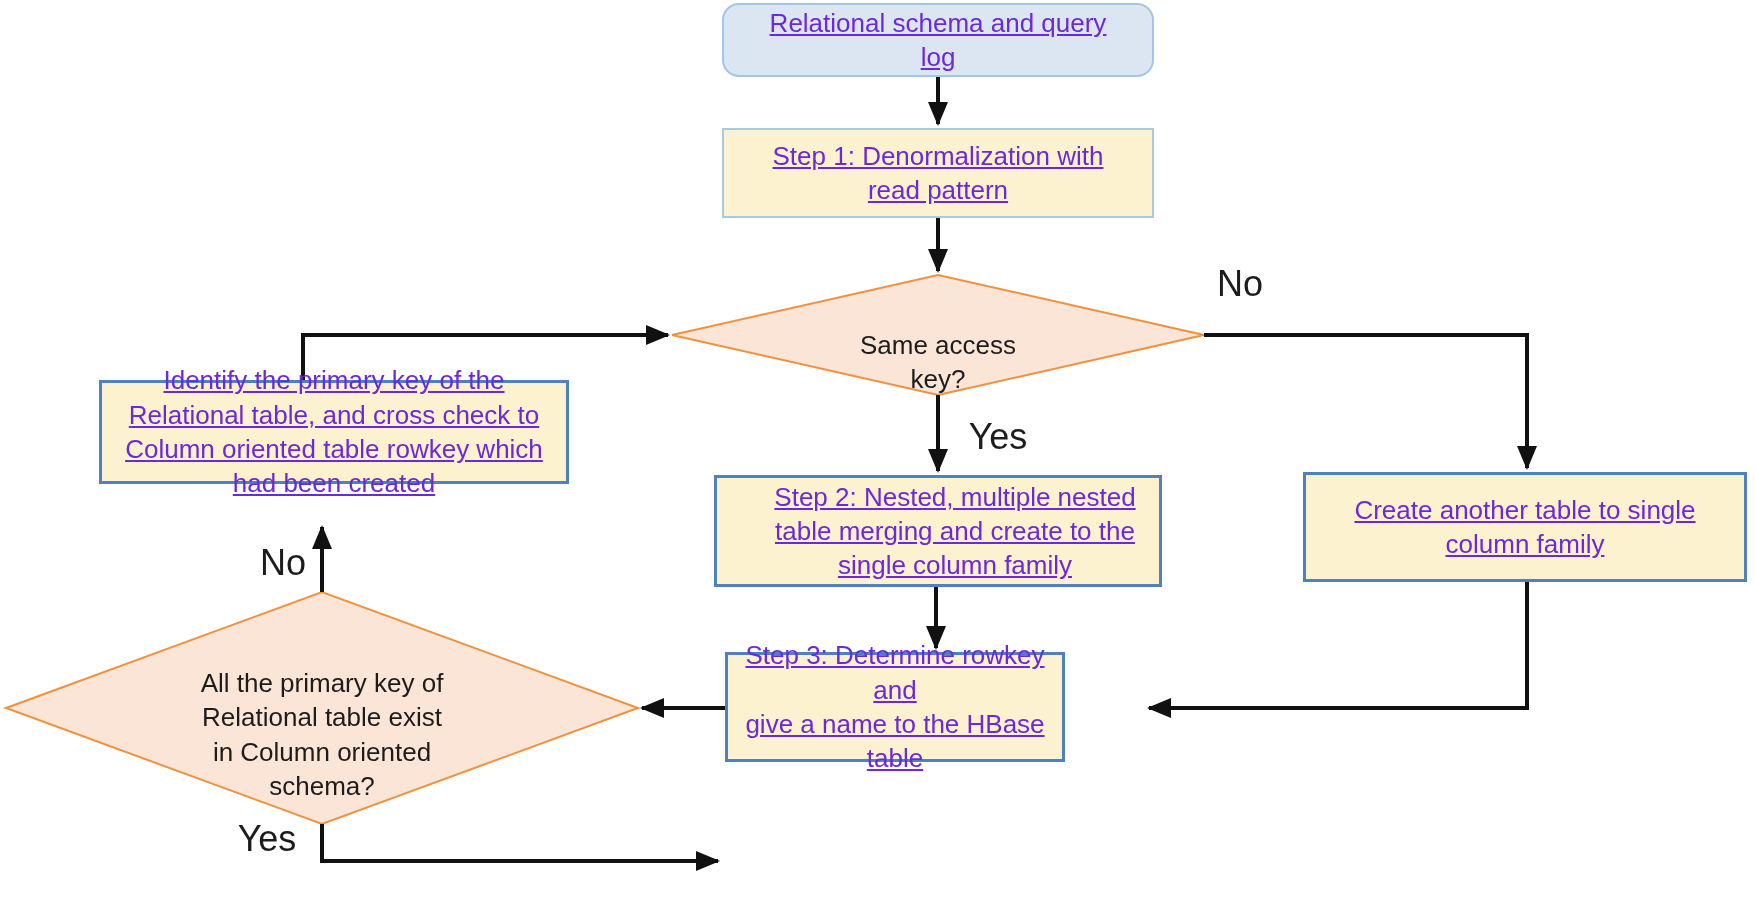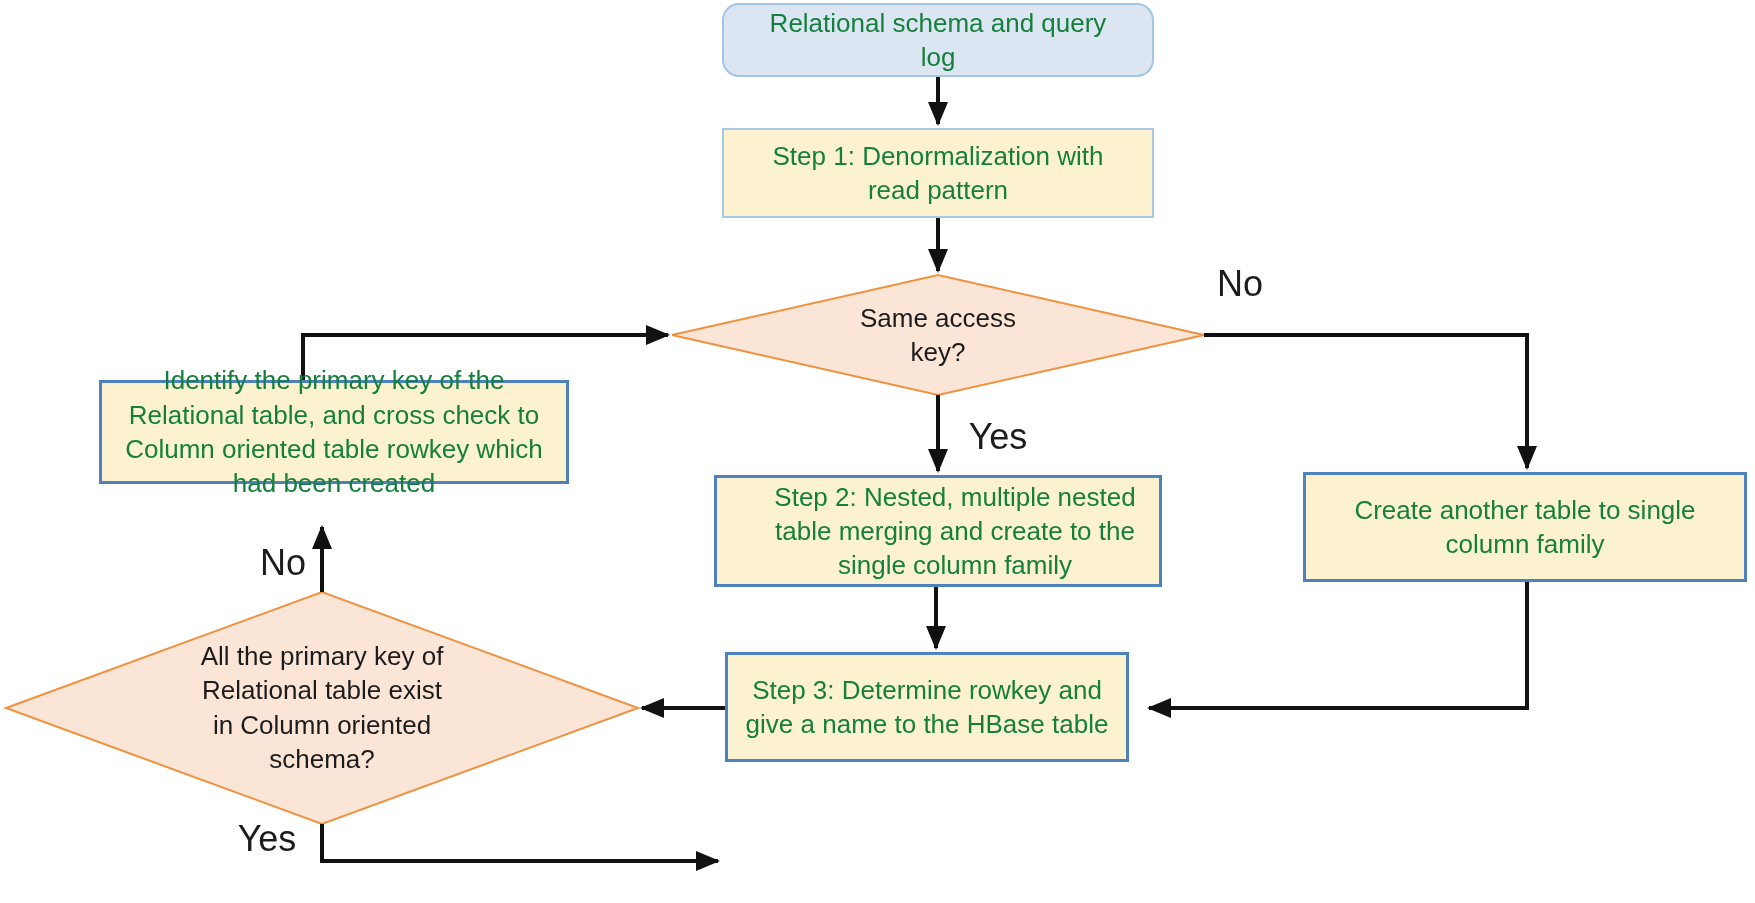--- a/index.html
+++ b/index.html
@@ -12,21 +12,22 @@
     overflow:hidden;
   }
   svg.layer{position:absolute;left:0;top:0;width:1755px;height:903px;}
   .node{
     position:absolute;
     display:flex;align-items:center;justify-content:center;
     text-align:center;
     font-size:26px;line-height:1.32;
     white-space:pre-line;
     box-sizing:border-box;
-    color:#15803d;
+    color:#6d28d9;
+    text-decoration:underline;
   }
   .terminal{
     background:#dbe6f2;
     border:2.5px solid #a4c6e4;
     border-radius:17px;
   }
   .process{
     background:#fdf2cf;
     border:3px solid #4e81bd;
   }
@@ -34,20 +35,21 @@
     background:#fdf2cf;
     border:2.5px solid #a9c8e3;
   }
   .diamond-label{
     position:absolute;
     display:flex;align-items:center;justify-content:center;
     text-align:center;
     font-size:26px;line-height:1.32;
     white-space:pre-line;
     transform:translate(-50%,-50%);
+    margin-top:27px;
   }
   .edge-label{
     position:absolute;
     transform:translate(-50%,-50%);
     font-size:36px;
     white-space:pre;
   }
 </style>
 </head>
 <body>
@@ -93,21 +95,21 @@
     <span>Step 2: Nested, multiple nested
 table merging and create to the
 single column family</span>
   </div>
 
   <div class="node process" style="left:1303px;top:472px;width:444px;height:110px;">
     <span>Create another table to single
 column family</span>
   </div>
 
-  <div class="node process" style="left:725px;top:652px;width:404px;height:110px;">
+  <div class="node process" style="left:725px;top:652px;width:340px;height:110px;">
     <span>Step 3: Determine rowkey and
 give a name to the HBase table</span>
   </div>
 
   <div class="node process" style="left:67px;top:380px;width:470px;height:104px;margin-left:32px;">
     <span>Identify the primary key of the
 Relational table, and cross check to
 Column oriented table rowkey which
 had been created</span>
   </div>

